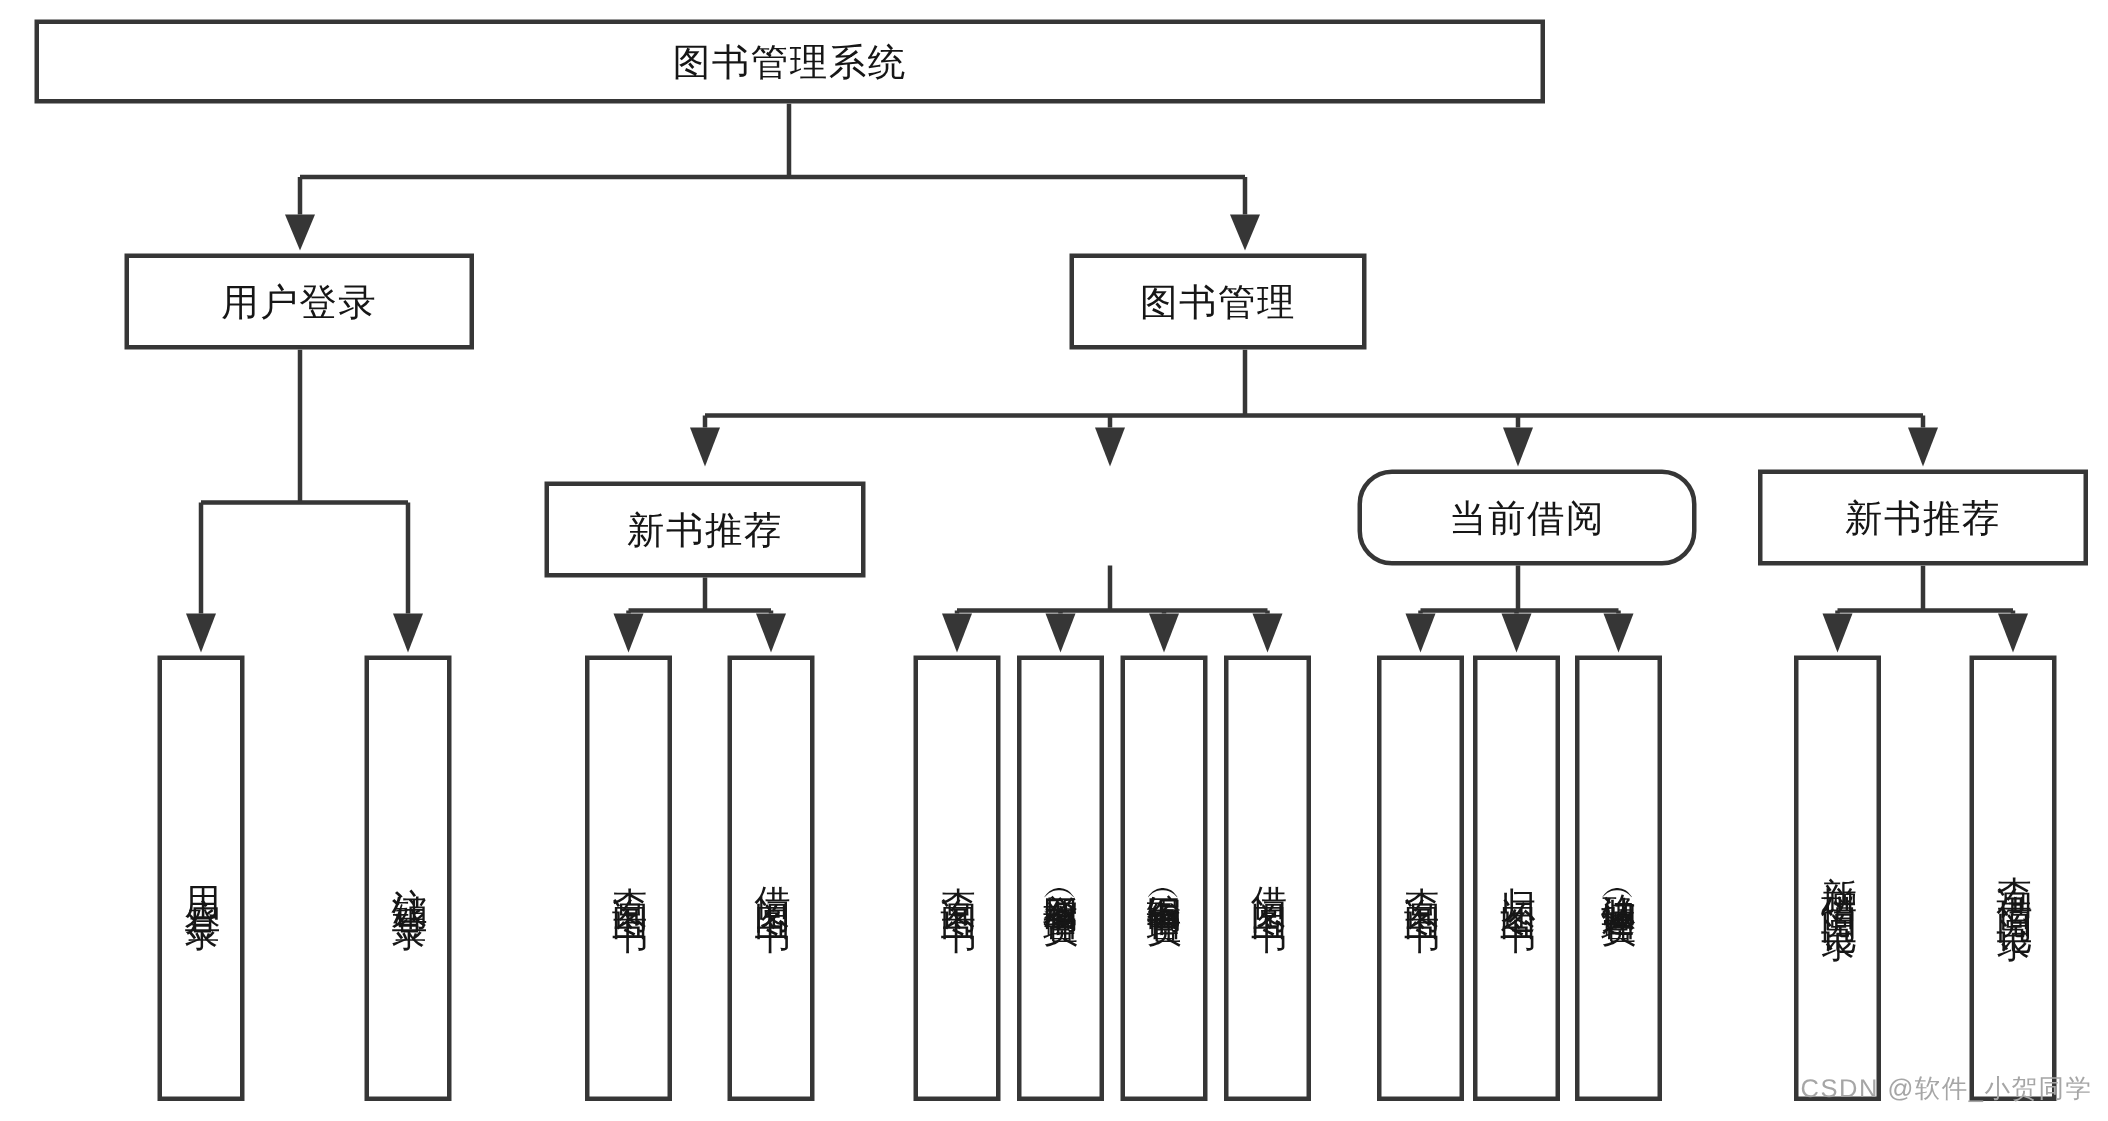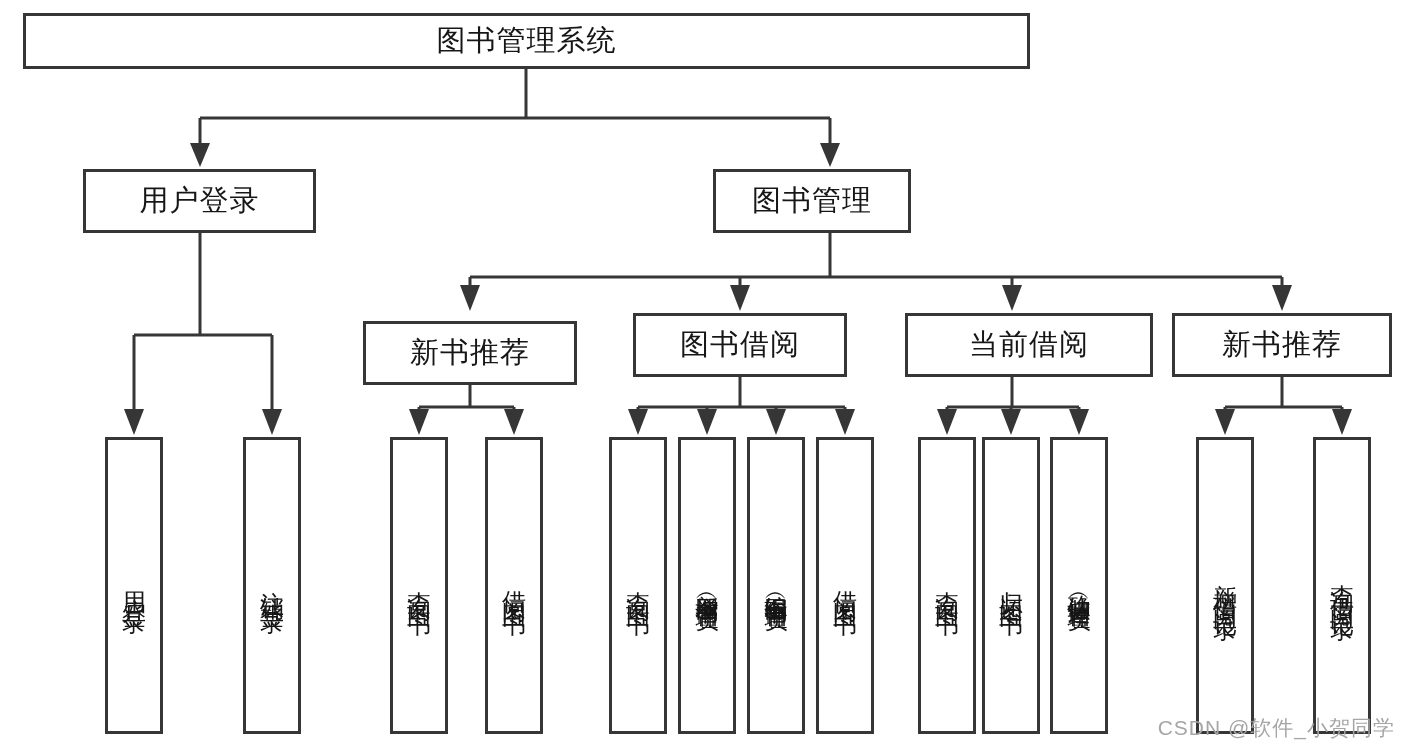--- a/index.html
+++ b/index.html
@@ -24,54 +24,54 @@
     position:absolute;
     box-sizing:border-box;
     border:3px solid var(--line);
     background:#fff;
     display:flex;
     align-items:center;
     justify-content:center;
     overflow:hidden;
   }
   .hbox{
-    font-size:29px;
+    font-size:25px;
     letter-spacing:1px;
     white-space:nowrap;
   }
   .vbox{
     writing-mode:vertical-lr;
     text-orientation:mixed;
     font-size:24px;
     letter-spacing:7px;
     width:58px;
     top:437px;
     height:297px;
     line-height:1;
   }
   .vbox.long{letter-spacing:2px;font-size:23px;}
   
   #root-box   {left:23px;  top:13px;  width:1007px;height:56px;}
   #login-box  {left:83px;  top:169px; width:233px; height:64px;}
   #mgmt-box   {left:713px; top:169px; width:198px; height:64px;}
   #l3-a       {left:363px; top:321px; width:214px; height:64px;}
   #l3-b       {left:633px; top:313px; width:214px; height:64px;}
-  #l3-c       {left:905px; top:313px; width:248px; height:64px;}
+  #l3-c       {left:905px; top:313px; width:226px; height:64px;border-radius:23px;}
   #l3-d       {left:1172px;top:313px; width:220px; height:64px;}
   
   #lf-1{left:105px;} #lf-2{left:243px;}
   #lf-3{left:390px;} #lf-4{left:485px;}
   #lf-5{left:609px;} #lf-6{left:678px;} #lf-7{left:747px;} #lf-8{left:816px;}
   #lf-9{left:918px;} #lf-10{left:982px;} #lf-11{left:1050px;}
   #lf-12{left:1196px;} #lf-13{left:1313px;}
   #watermark{
     position:absolute;
     right:10px;
     top:714px;
-    font-size:21px;
+    font-size:17px;
     letter-spacing:1px;
     color:var(--wm);
     white-space:nowrap;
   }
 </style>
 </head>
 <body>
 
 <div id="canvas">
 
@@ -110,21 +110,20 @@
     <polygon points="1215,409 1235,409 1225,435"></polygon>
     <polygon points="1332,409 1352,409 1342,435"></polygon>
   </svg>
 
   <div class="box hbox" id="root-box">图书管理系统</div>
 
   <div class="box hbox" id="login-box">用户登录</div>
   <div class="box hbox" id="mgmt-box">图书管理</div>
 
   <div class="box hbox" id="l3-a">新书推荐</div>
-  <div class="box hbox" id="l3-b">图书借阅</div>
   <div class="box hbox" id="l3-c">当前借阅</div>
   <div class="box hbox" id="l3-d">新书推荐</div>
 
   <div class="box vbox" id="lf-1">用户登录</div>
   <div class="box vbox" id="lf-2">注销登录</div>
 
   <div class="box vbox" id="lf-3">查询图书</div>
   <div class="box vbox" id="lf-4">借阅图书</div>
 
   <div class="box vbox" id="lf-5">查询图书</div>

